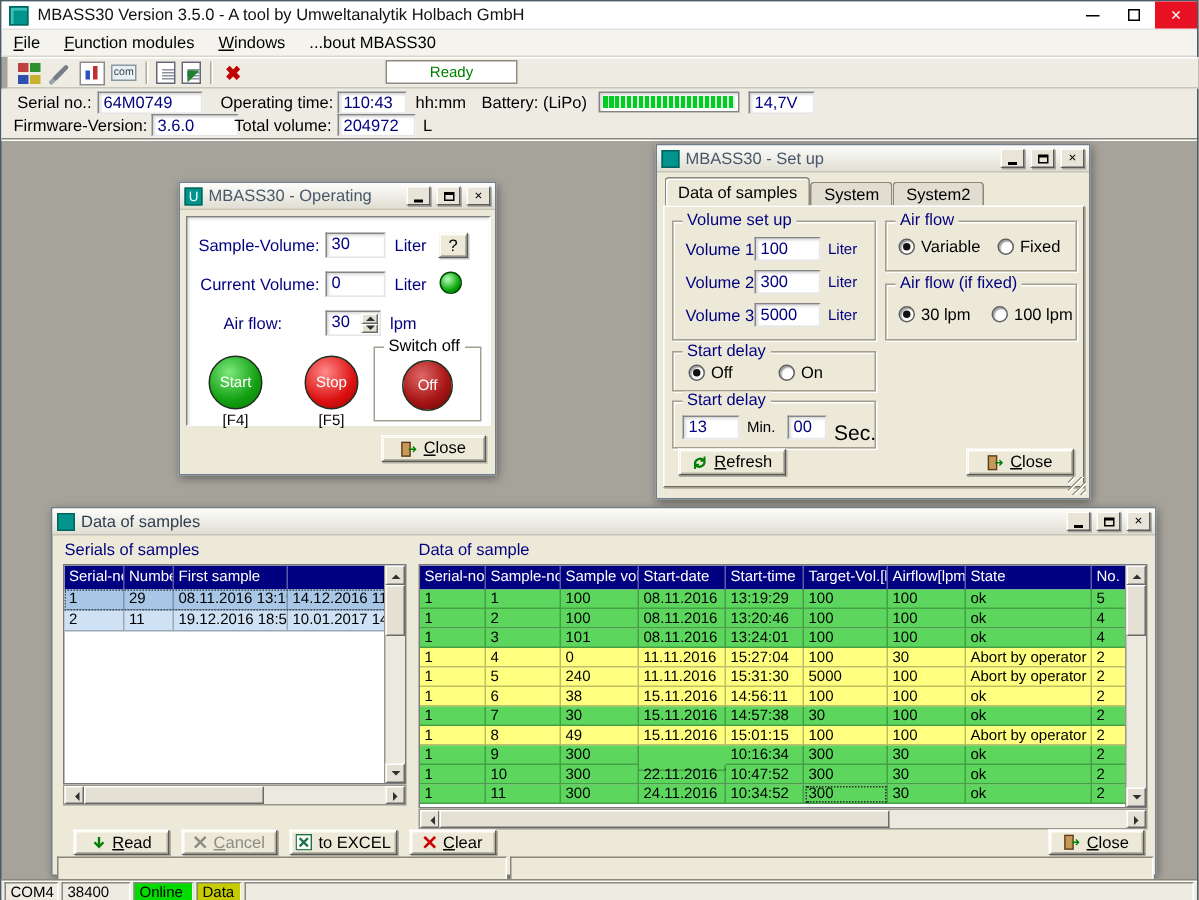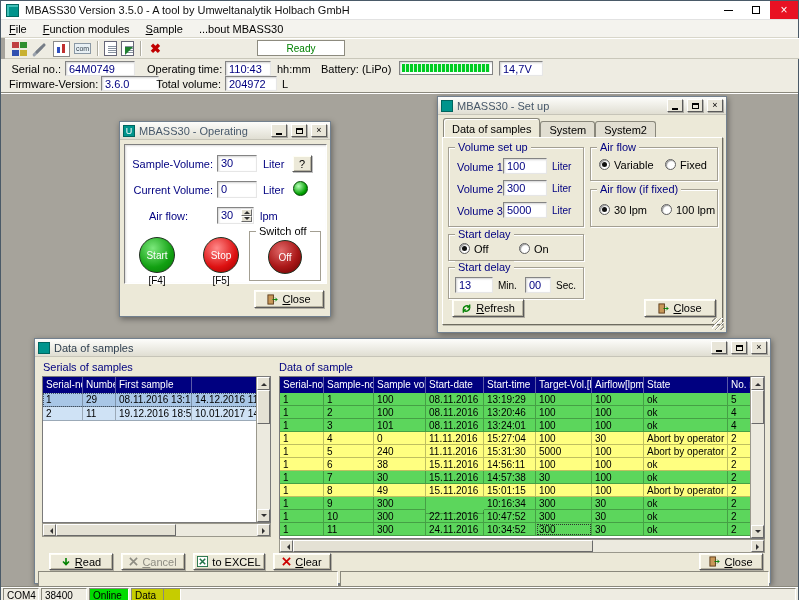--- a/index.html
+++ b/index.html
@@ -167,21 +167,21 @@
       </span>
     <span class="mbtn">
         <span class="g-max"></span>
       </span>
     <span class="mbtn close">×</span>
   </div>
 
   <div class="menubar">
     <span class="menu-item u1">File</span>
     <span class="menu-item u1">Function modules</span>
-    <span class="menu-item u1">Sample</span>
+    <span class="menu-item u1">Windows</span>
     <span class="menu-item">...bout MBASS30</span>
   </div>
 
   <div class="toolbar">
     <div class="tb-ico-strip" id="toolbar-icons">
         <span class="tbi modules-icon"></span>
         <span class="tbi wrench-icon"></span>
         <span class="tbi chart-icon"></span>
         <span class="tbi com-icon"></span>
         <span class="tsep"></span>
@@ -313,21 +313,21 @@
       <span class="lbl" style="left:25px;top:8px">Off</span>
       <span class="radio" style="position:absolute;left:70px;top:8px"></span>
       <span class="lbl" style="left:85px;top:8px">On</span>
     </div>
 
     <div class="grp" style="left:10px;top:170px;width:136px;height:32px">
       <span class="grp-cap">Start delay</span>
       <div class="fld" style="left:6px;top:9px;width:38px;height:16px">13</div>
       <span class="lbl" style="left:49px;top:12px;font-size:10px">Min.</span>
       <div class="fld" style="left:76px;top:9px;width:26px;height:16px">00</div>
-      <span class="lbl" style="left:107px;top:12px;font-size:10px">Sec.</span>
+      <span class="lbl" style="left:107px;top:12px;font-size:14px">Sec.</span>
     </div>
 
     <div class="btn" style="left:14px;top:202px;width:72px;height:18px">
       <svg width="11" height="11" viewBox="0 0 12 12">
           <path d="M2.5 7A3.8 3.8 0 0 1 9 4.2" stroke="#008000" stroke-width="1.6" fill="none"></path>
           <path d="M9.5 1.5v3h-3" stroke="#008000" stroke-width="1.4" fill="none"></path>
           <path d="M9.5 5a3.8 3.8 0 0 1-6.5 2.8" stroke="#008000" stroke-width="1.6" fill="none"></path>
           <path d="M2.5 10.5v-3h3" stroke="#008000" stroke-width="1.4" fill="none"></path>
         </svg>
       <span class="u1">Refresh</span>
@@ -591,17 +591,17 @@
     </div>
 
     <div class="win-status" style="left:3px;top:232px;width:300px;height:13px">Data of 73 samples transfered.</div>
     <div class="win-status" style="left:305px;top:232px;width:429px;height:13px"></div>
   </div>
 
   <div class="statusbar">
     <span class="sp" style="left:2px;width:36px">COM4</span>
     <span class="sp" style="left:40px;width:46px">38400</span>
     <span class="sp" id="online-panel" style="left: 88px; width: 40px; background: rgb(0, 220, 0);">Online</span>
-    <span class="sp" id="data-panel" style="left: 130px; width: 50px; background: rgb(198, 204, 0);">Data</span>
+    <span class="sp" id="data-panel" style="left: 130px; width: 30px; background: rgb(198, 204, 0);">Data</span>
     <span class="sp" style="left:162px;right:2px"></span>
   </div>
 
 </div>
 
 </body></html>

